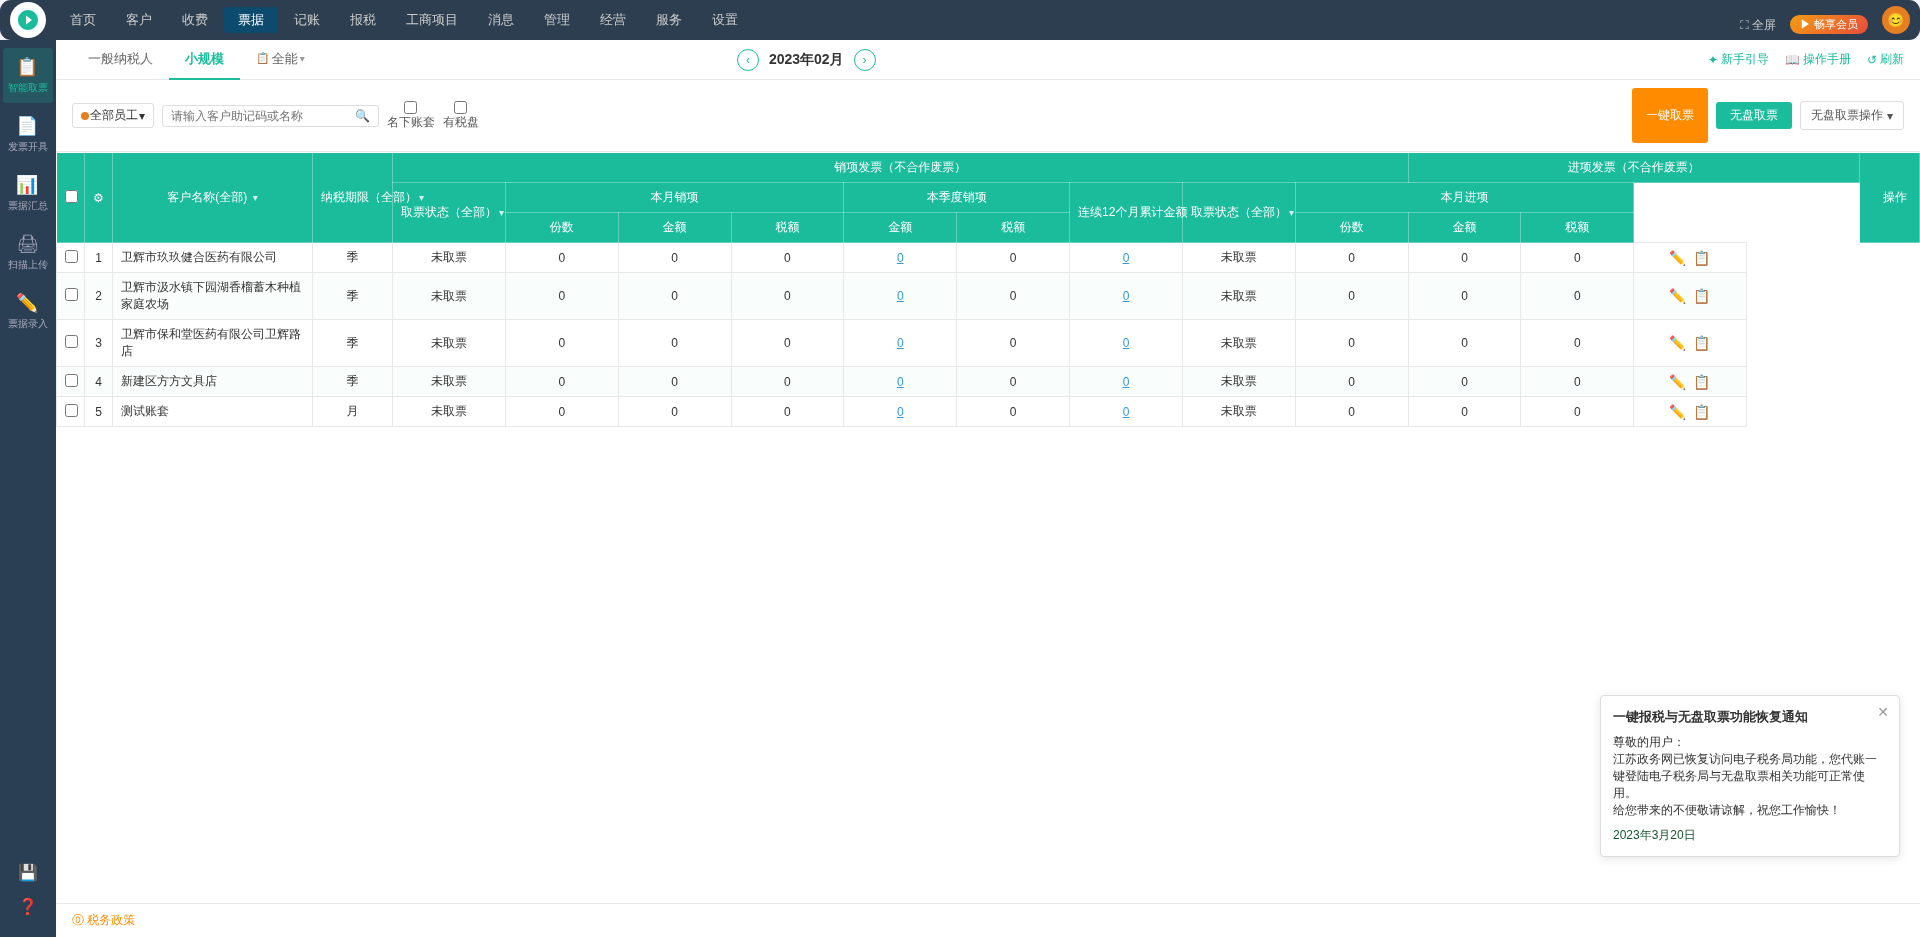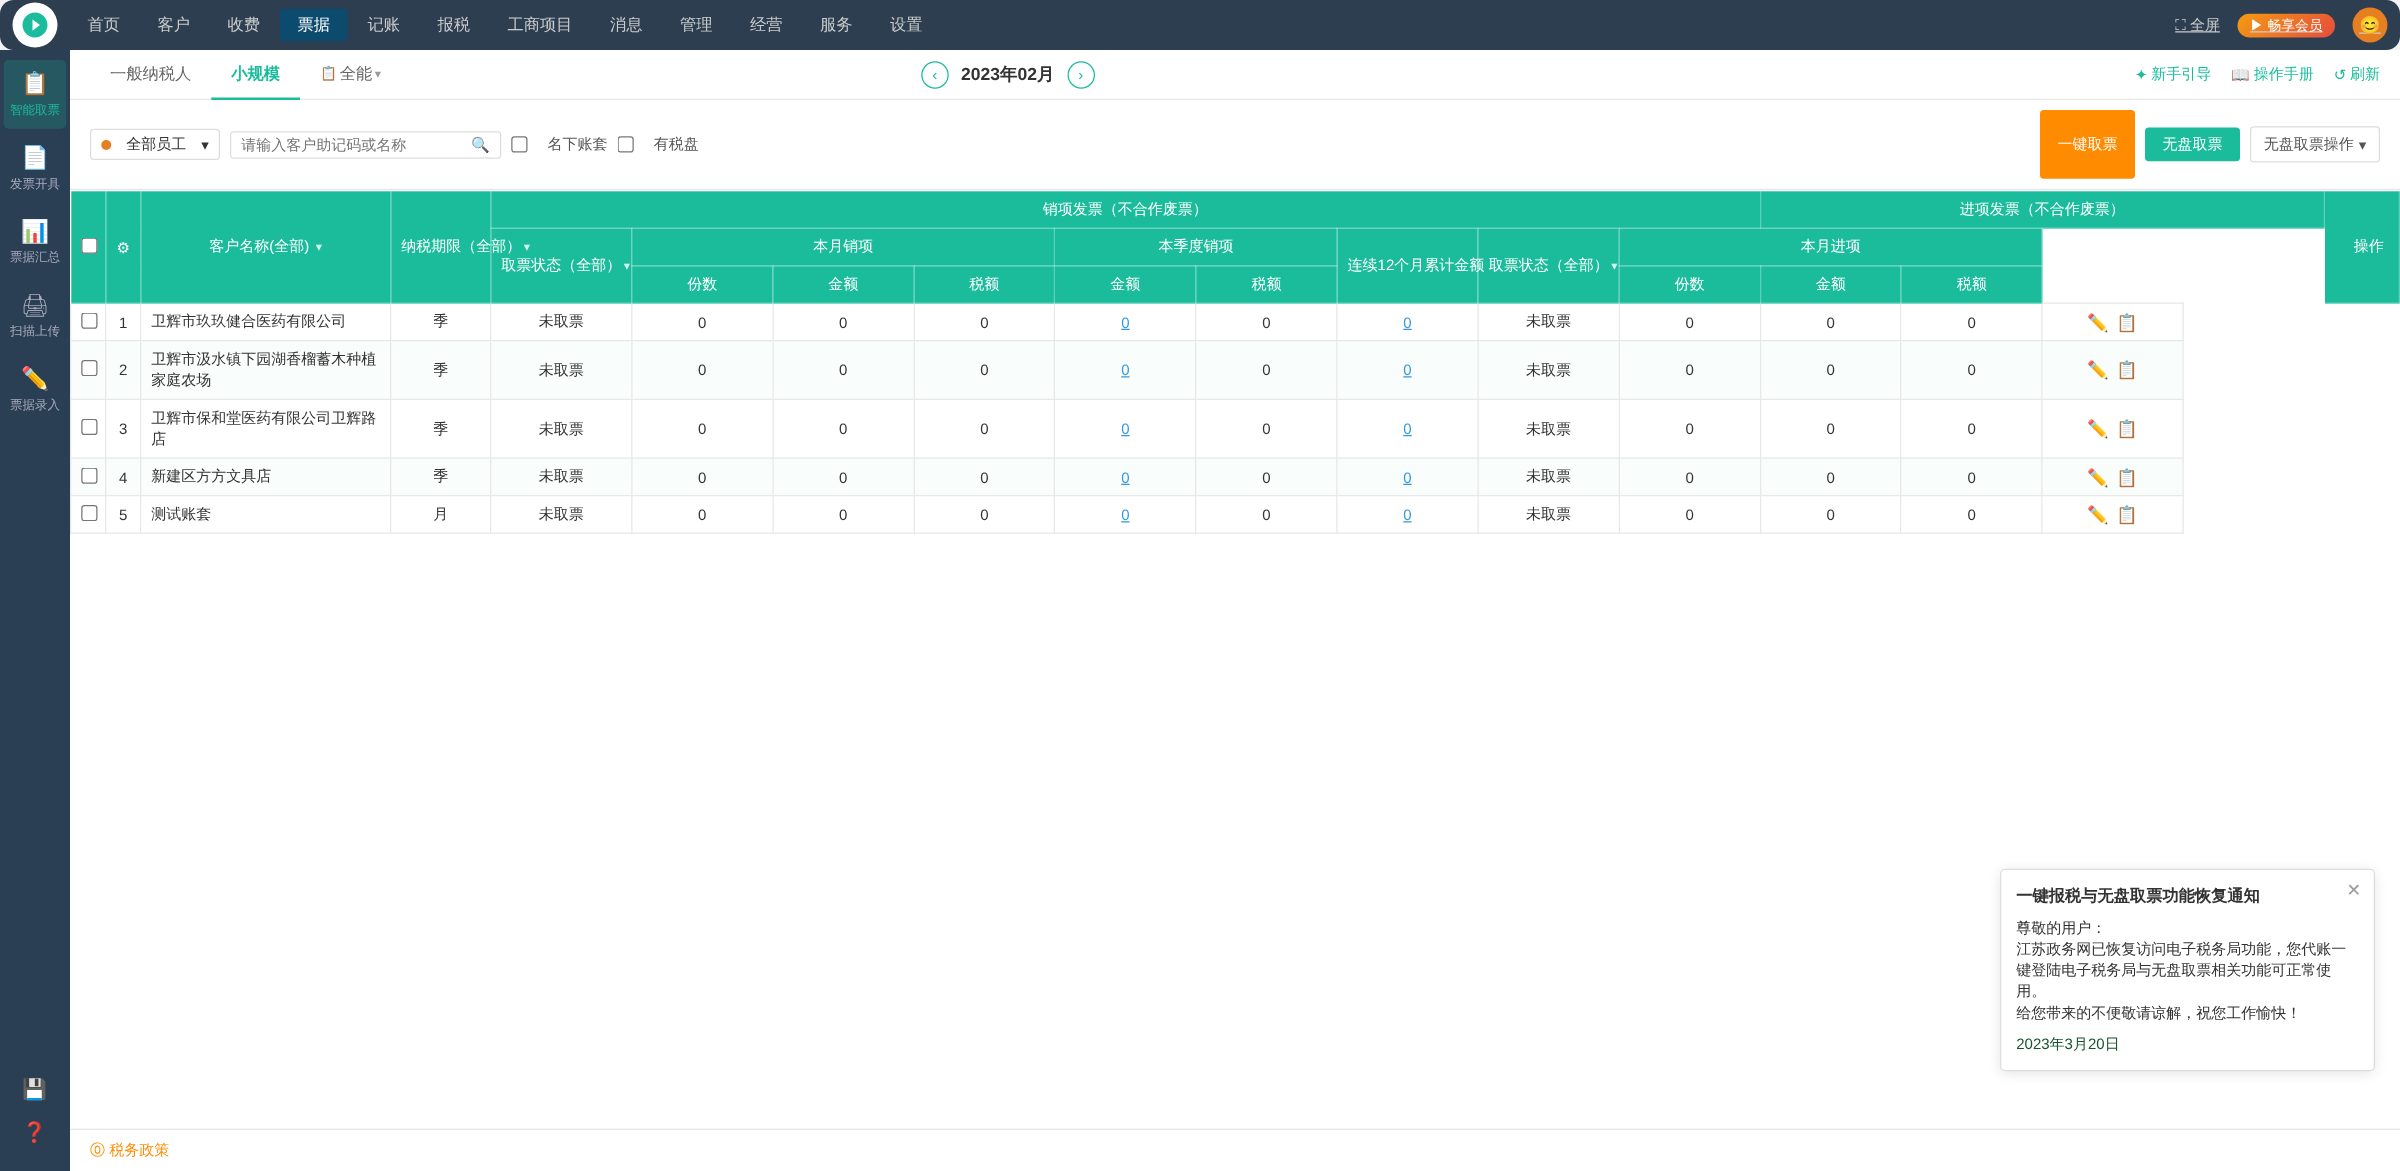--- a/index.html
+++ b/index.html
@@ -5,21 +5,21 @@
     * { margin: 0; padding: 0; box-sizing: border-box; }
     body { font-family: "Microsoft YaHei", "PingFang SC", sans-serif; font-size: 12px; background: #f0f2f5; color: #333; width: 1920px; min-height: 937px; overflow-x: hidden; }
 
     
     .top-nav { height: 40px; background: #2c3e50; display: flex; align-items: center; padding: 0 10px; color: #fff; border-radius: 11px; }
     .top-nav .logo { width: 36px; height: 36px; margin-right: 10px; background: #fff; border-radius: 50%; display: flex; align-items: center; justify-content: center; }
     .top-nav .logo svg { width: 24px; height: 24px; }
     .top-nav .nav-items { display: flex; flex: 1; gap: 2px; }
     .top-nav .nav-item { padding: 4px 14px; color: #ccc; cursor: pointer; border-radius: 3px; font-size: 13px; }
     .top-nav .nav-item.active { background: #0c4a6e; color: #fff; }
-    .top-nav .right-actions { display: flex; align-items: center; gap: 14px; font-size: 12px; color: #ccc; margin-left: auto; text-decoration: underline; }
+    .top-nav .right-actions { display: flex; align-items: flex-end; gap: 14px; font-size: 12px; color: #ccc; margin-left: auto; }
     .top-nav .right-actions span { cursor: pointer; }
     .top-nav .right-actions .vip-btn { background: linear-gradient(135deg, #f39c12, #e74c3c); color: #fff; padding: 2px 10px; border-radius: 10px; font-size: 11px; }
     .avatar { width: 28px; height: 28px; border-radius: 50%; background: #e67e22; display: inline-flex; align-items: center; justify-content: center; color: #fff; font-size: 14px; cursor: pointer; }
 
     
     .layout { display: flex; height: calc(937px - 40px); }
     .sidebar { width: 56px; background: #2a3f54; display: flex; flex-direction: column; align-items: center; padding: 8px 0; gap: 4px; }
     .sidebar-item { width: 50px; display: flex; flex-direction: column; align-items: center; padding: 8px 4px; color: #aab; cursor: pointer; border-radius: 4px; font-size: 10px; gap: 3px; }
     .sidebar-item.active { background: rgba(26,188,156,0.2); color: #1abc9c; }
     .sidebar-item .icon { font-size: 18px; }
@@ -35,26 +35,26 @@
     .tab-actions { margin-left: auto; display: flex; align-items: center; gap: 16px; font-size: 12px; color: #1abc9c; cursor: pointer; }
     .tab-actions span { display: flex; align-items: center; gap: 3px; }
     .period-nav { display: flex; align-items: center; gap: 10px; margin: 0 auto; }
     .period-nav .period-arrow { width: 22px; height: 22px; border-radius: 50%; border: 1px solid #1abc9c; color: #1abc9c; display: flex; align-items: center; justify-content: center; cursor: pointer; font-size: 12px; }
     .period-nav .period-text { font-size: 14px; font-weight: bold; color: #333; }
 
     
     .toolbar { background: #fff; padding: 8px 16px; display: flex; align-items: center; gap: 10px; border-bottom: 1px solid #e8e8e8; }
     .toolbar-left { display: flex; align-items: center; gap: 8px; flex: 1; }
     .toolbar-right { display: flex; align-items: center; gap: 8px; }
-    .emp-select { display: flex; align-items: center; background: #fff; border: 1px solid #ddd; border-radius: 3px; padding: 3px 8px; gap: 12px; cursor: pointer; font-size: 12px; }
+    .emp-select { display: flex; align-items: center; background: #fff; border: 1px solid #ddd; border-radius: 3px; padding: 3px 8px; gap: 1px; cursor: pointer; font-size: 12px; }
     .emp-select .dot { width: 8px; height: 8px; background: #e67e22; border-radius: 50%; }
     .search-box { display: flex; align-items: center; border: 1px solid #ddd; border-radius: 3px; padding: 3px 8px; gap: 4px; }
     .search-box input { border: none; outline: none; font-size: 12px; width: 180px; }
     .search-icon { color: #999; cursor: pointer; }
-    .checkbox-label { display: flex; align-items: center; gap: 16px; font-size: 12px; color: #555; cursor: pointer; }
+    .checkbox-label { display: flex; align-items: center; gap: 0; font-size: 12px; color: #555; cursor: pointer; flex-direction: column; }
     .btn-orange { background: #ff8c00; color: #fff; padding: 19px 14px; border: none; border-radius: 3px; cursor: pointer; font-size: 12px; }
     .btn-teal { background: #1abc9c; color: #fff; padding: 5px 14px; border: none; border-radius: 3px; cursor: pointer; font-size: 12px; }
     .btn-outline { background: #fff; color: #555; padding: 5px 10px; border: 1px solid #ddd; border-radius: 3px; cursor: pointer; font-size: 12px; display: flex; align-items: center; gap: 4px; }
 
     
     .table-wrapper { flex: 1; overflow: auto; background: #fff; margin: 0; }
     table { width: 100%; border-collapse: collapse; table-layout: fixed; }
     thead tr th { background: #1abc9c; color: #fff; font-size: 12px; font-weight: normal; padding: 6px 8px; text-align: center; border: 1px solid rgba(255,255,255,0.3); white-space: nowrap; }
     tbody tr td { border: 1px solid #e8e8e8; padding: 6px 8px; text-align: center; font-size: 12px; color: #333; }
     tbody tr:nth-child(even) td { background: #f9fdfc; }

